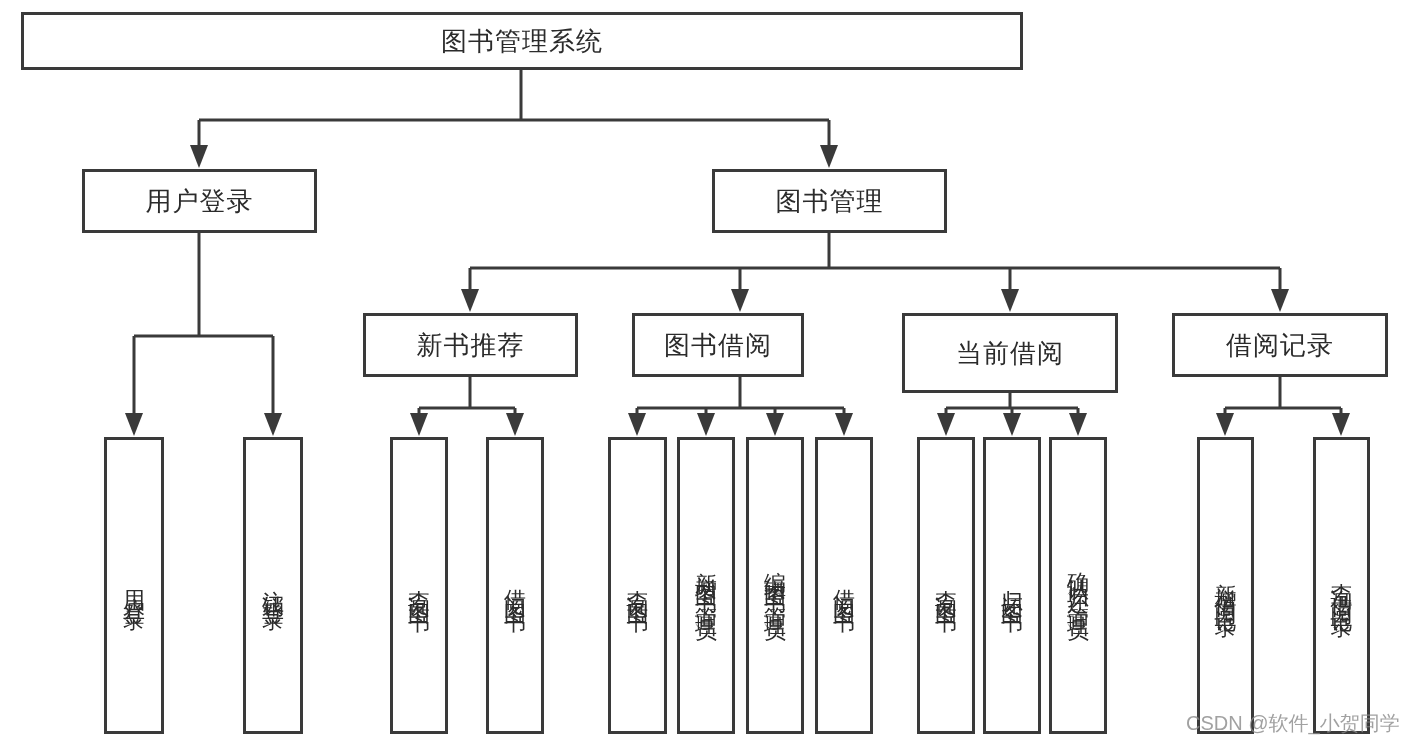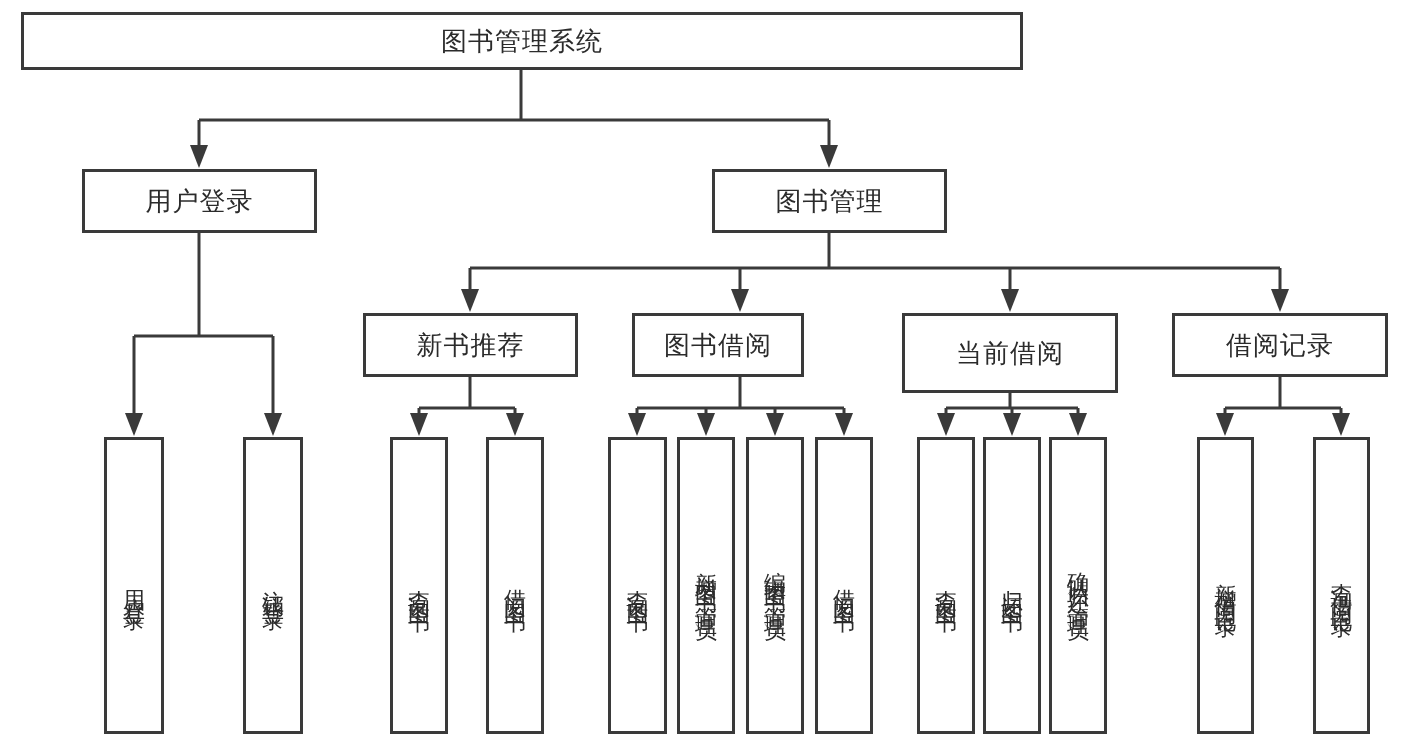--- a/index.html
+++ b/index.html
@@ -176,14 +176,15 @@
   <div class="leaf" id="leaf-10">
     <span>确认归还（管理员）</span>
   </div>
   <div class="leaf" id="leaf-11">
     <span>新增借阅记录</span>
   </div>
   <div class="leaf" id="leaf-12">
     <span>查询借阅记录</span>
   </div>
 
+  <div class="watermark">CSDN @软件_小贺同学</div>
 
 </div>
 
 </body></html>

